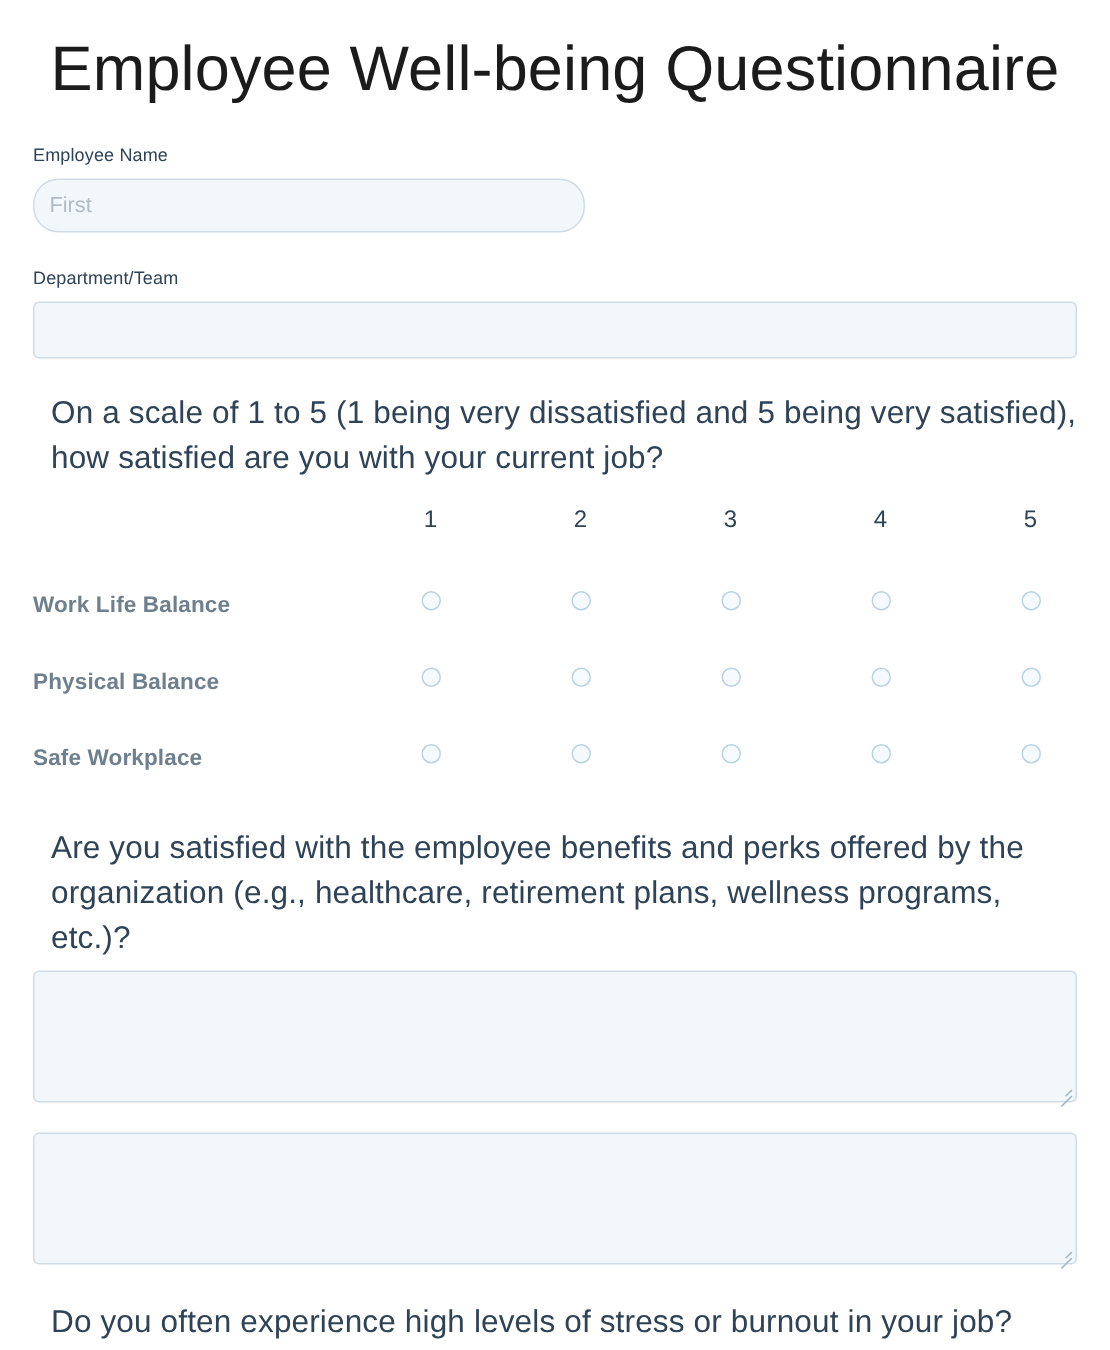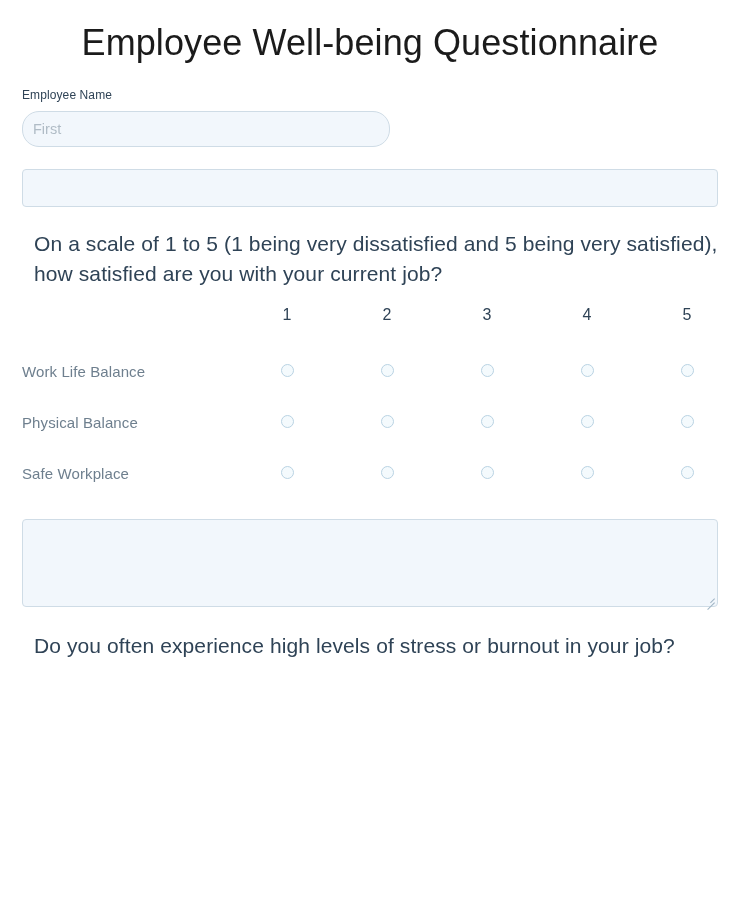--- a/index.html
+++ b/index.html
@@ -21,21 +21,21 @@
     box-sizing: border-box;
     padding: 0 22px;
     position: relative;
     background: #ffffff;
   }
 
   
   .form-title {
     margin: 0;
     padding-top: 20px;
-    font-size: 36px;
+    font-size: 42px;
     font-weight: 300;
     letter-spacing: 0.1px;
     color: #1b1b1b;
     text-align: center;
     line-height: 1.25;
   }
 
   
   .field-block {
     margin-top: 22px;
@@ -108,20 +108,21 @@
   .matrix th.corner { padding-bottom: 22px; }
 
   .matrix td.row-label {
     font-size: 15px;
     color: #6e7f8e;
     text-align: left;
     padding: 0;
     height: 51px;
     vertical-align: middle;
     letter-spacing: 0.1px;
+    font-weight: bold;
   }
   .matrix td.opt-cell {
     text-align: center;
     height: 51px;
     vertical-align: middle;
     padding: 0;
   }
 
   .radio-dot {
     display: inline-block;
@@ -175,20 +176,21 @@
   <h1 class="form-title">Employee Well-being Questionnaire</h1>
 
   <div class="field-block">
     <div class="field-label">Employee Name</div>
     <div class="name-row">
       <input class="text-input name-first" type="text" placeholder="First" style="">
     </div>
   </div>
 
   <div class="field-block">
+    <div class="field-label">Department/Team</div>
     <input class="text-input input-full" type="text" placeholder="" style="">
   </div>
 
   <div class="field-block">
     <div class="question-text">On a scale of 1 to 5 (1 being very dissatisfied and 5 being very satisfied), how satisfied are you with your current job?</div>
 
     <table class="matrix">
       <colgroup>
         <col class="label-col">
         <col class="opt-col">
@@ -229,20 +231,29 @@
           <td class="opt-cell"><span class="radio-dot"></span></td>
           <td class="opt-cell"><span class="radio-dot"></span></td>
           <td class="opt-cell"><span class="radio-dot"></span></td>
           <td class="opt-cell"><span class="radio-dot"></span></td>
           <td class="opt-cell"><span class="radio-dot"></span></td>
         </tr>
       </tbody>
     </table>
   </div>
 
+  <div class="q-block">
+    <div class="question-text">Are you satisfied with the employee benefits and perks offered by the organization (e.g., healthcare, retirement plans, wellness programs, etc.)?</div>
+    <div class="textarea-box">
+      <span class="resize-grip">
+        <i class="l1"></i>
+          <i class="l2"></i>
+      </span>
+    </div>
+  </div>
 
   <div class="q-block">
     <div class="textarea-box">
       <span class="resize-grip">
         <i class="l1"></i>
           <i class="l2"></i>
       </span>
     </div>
   </div>
 

